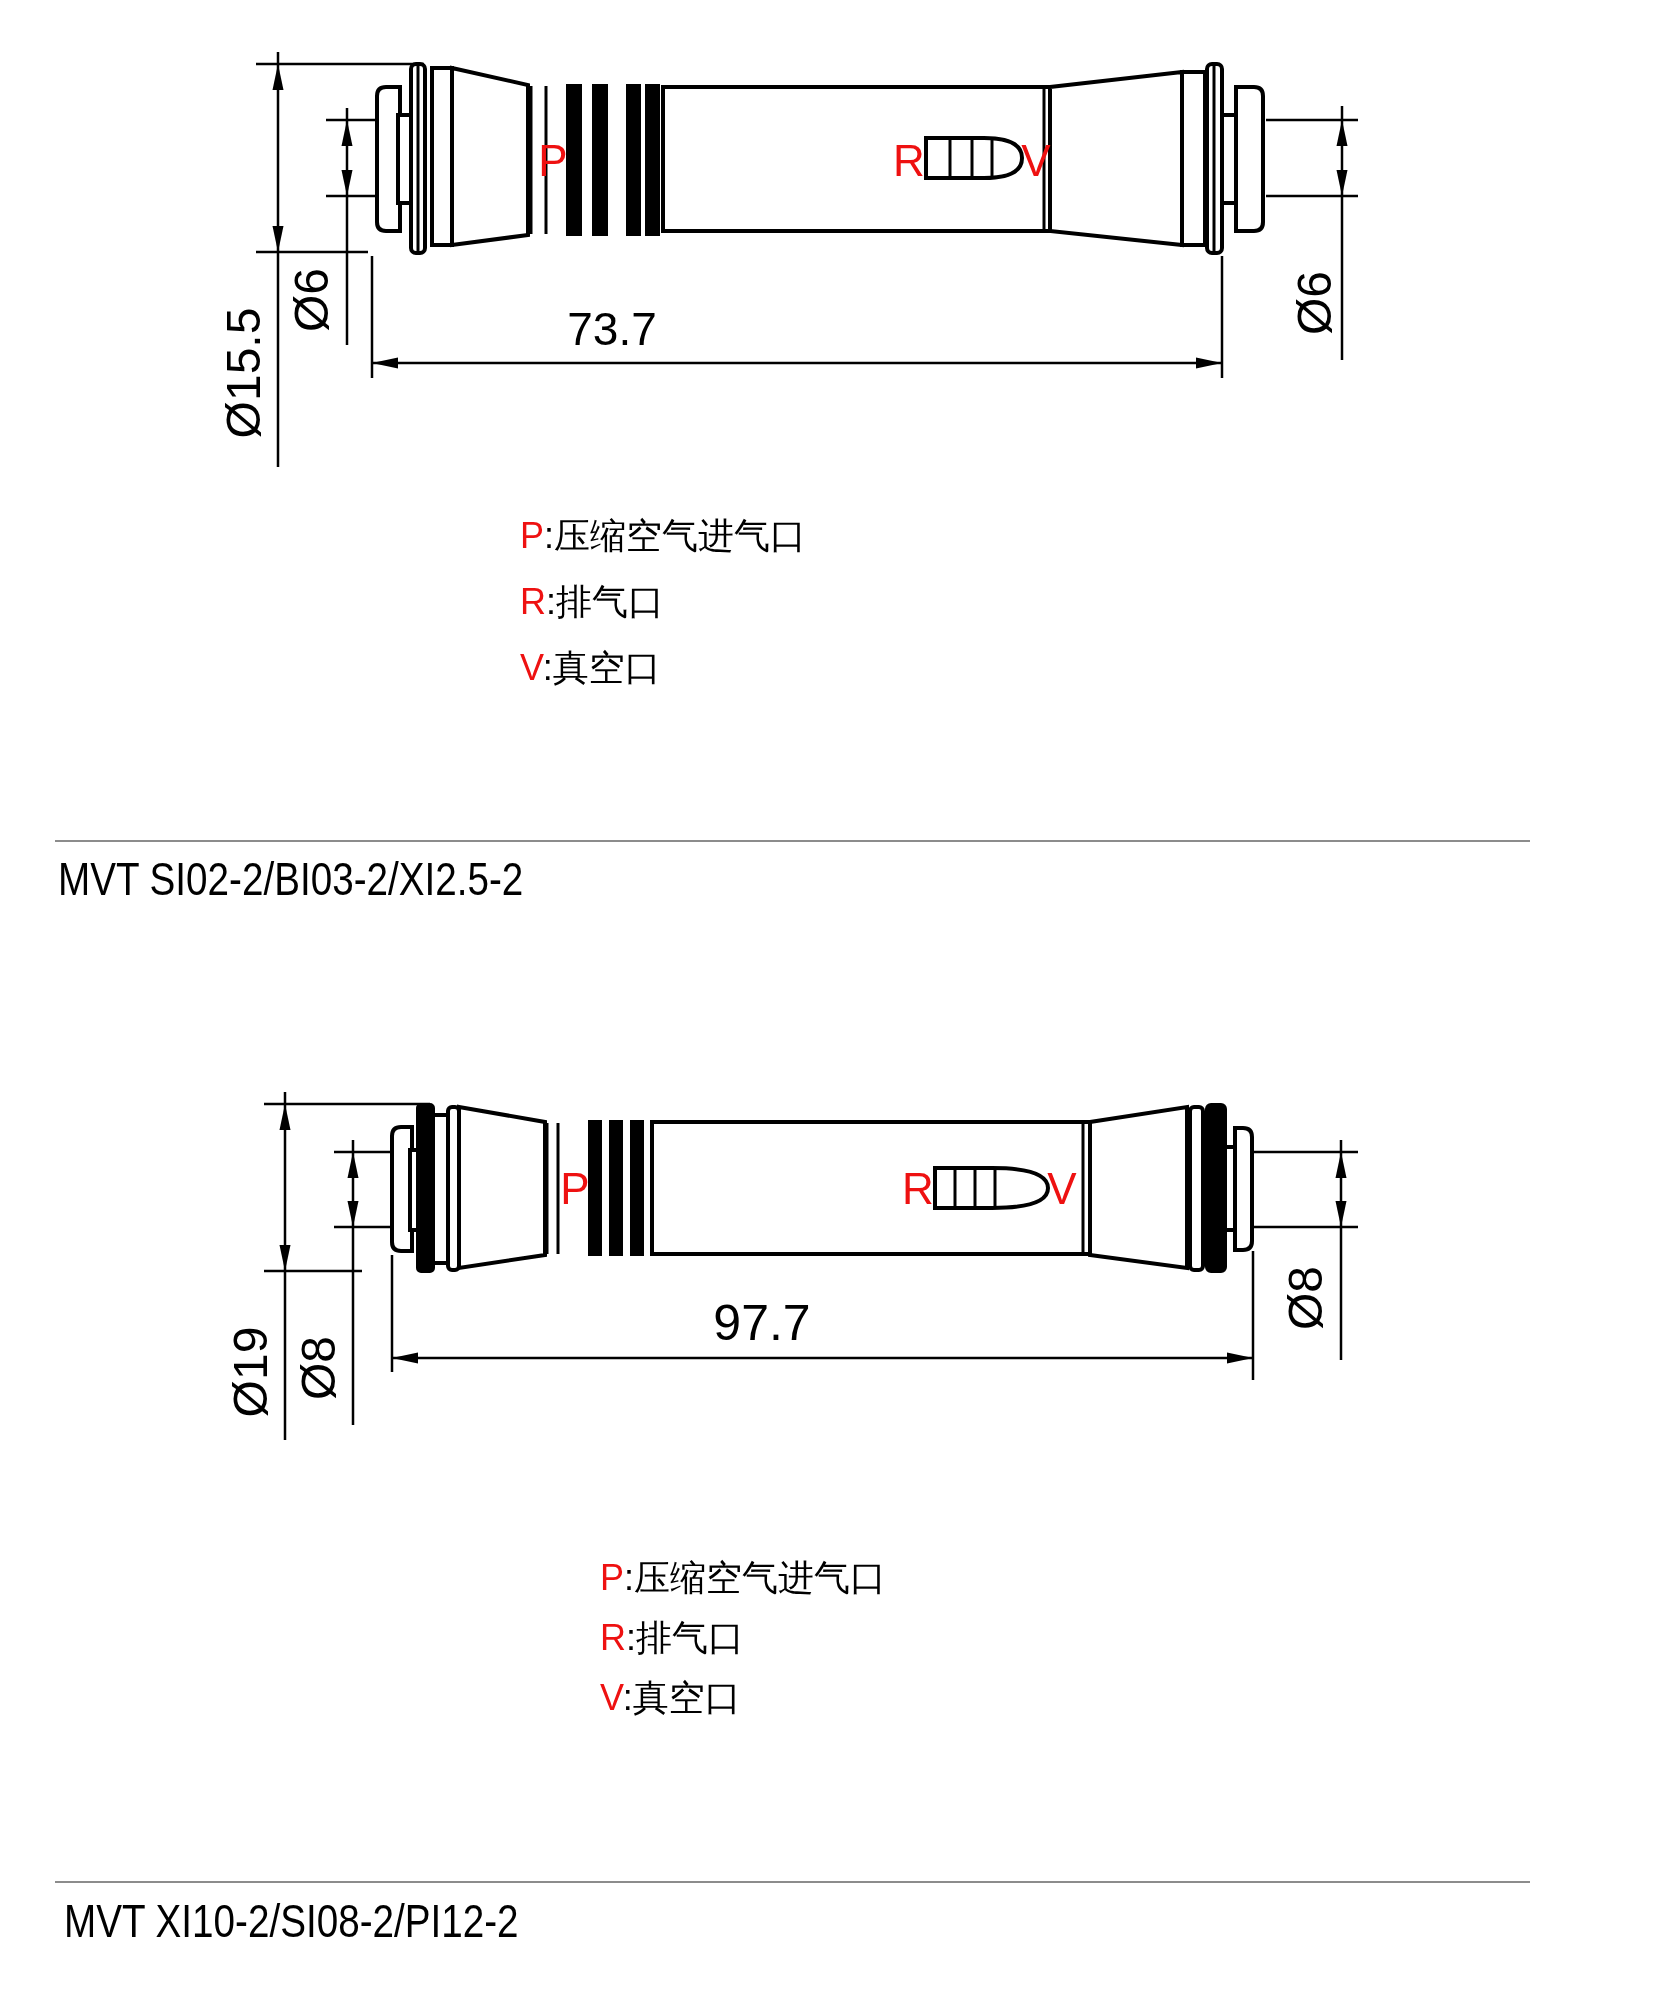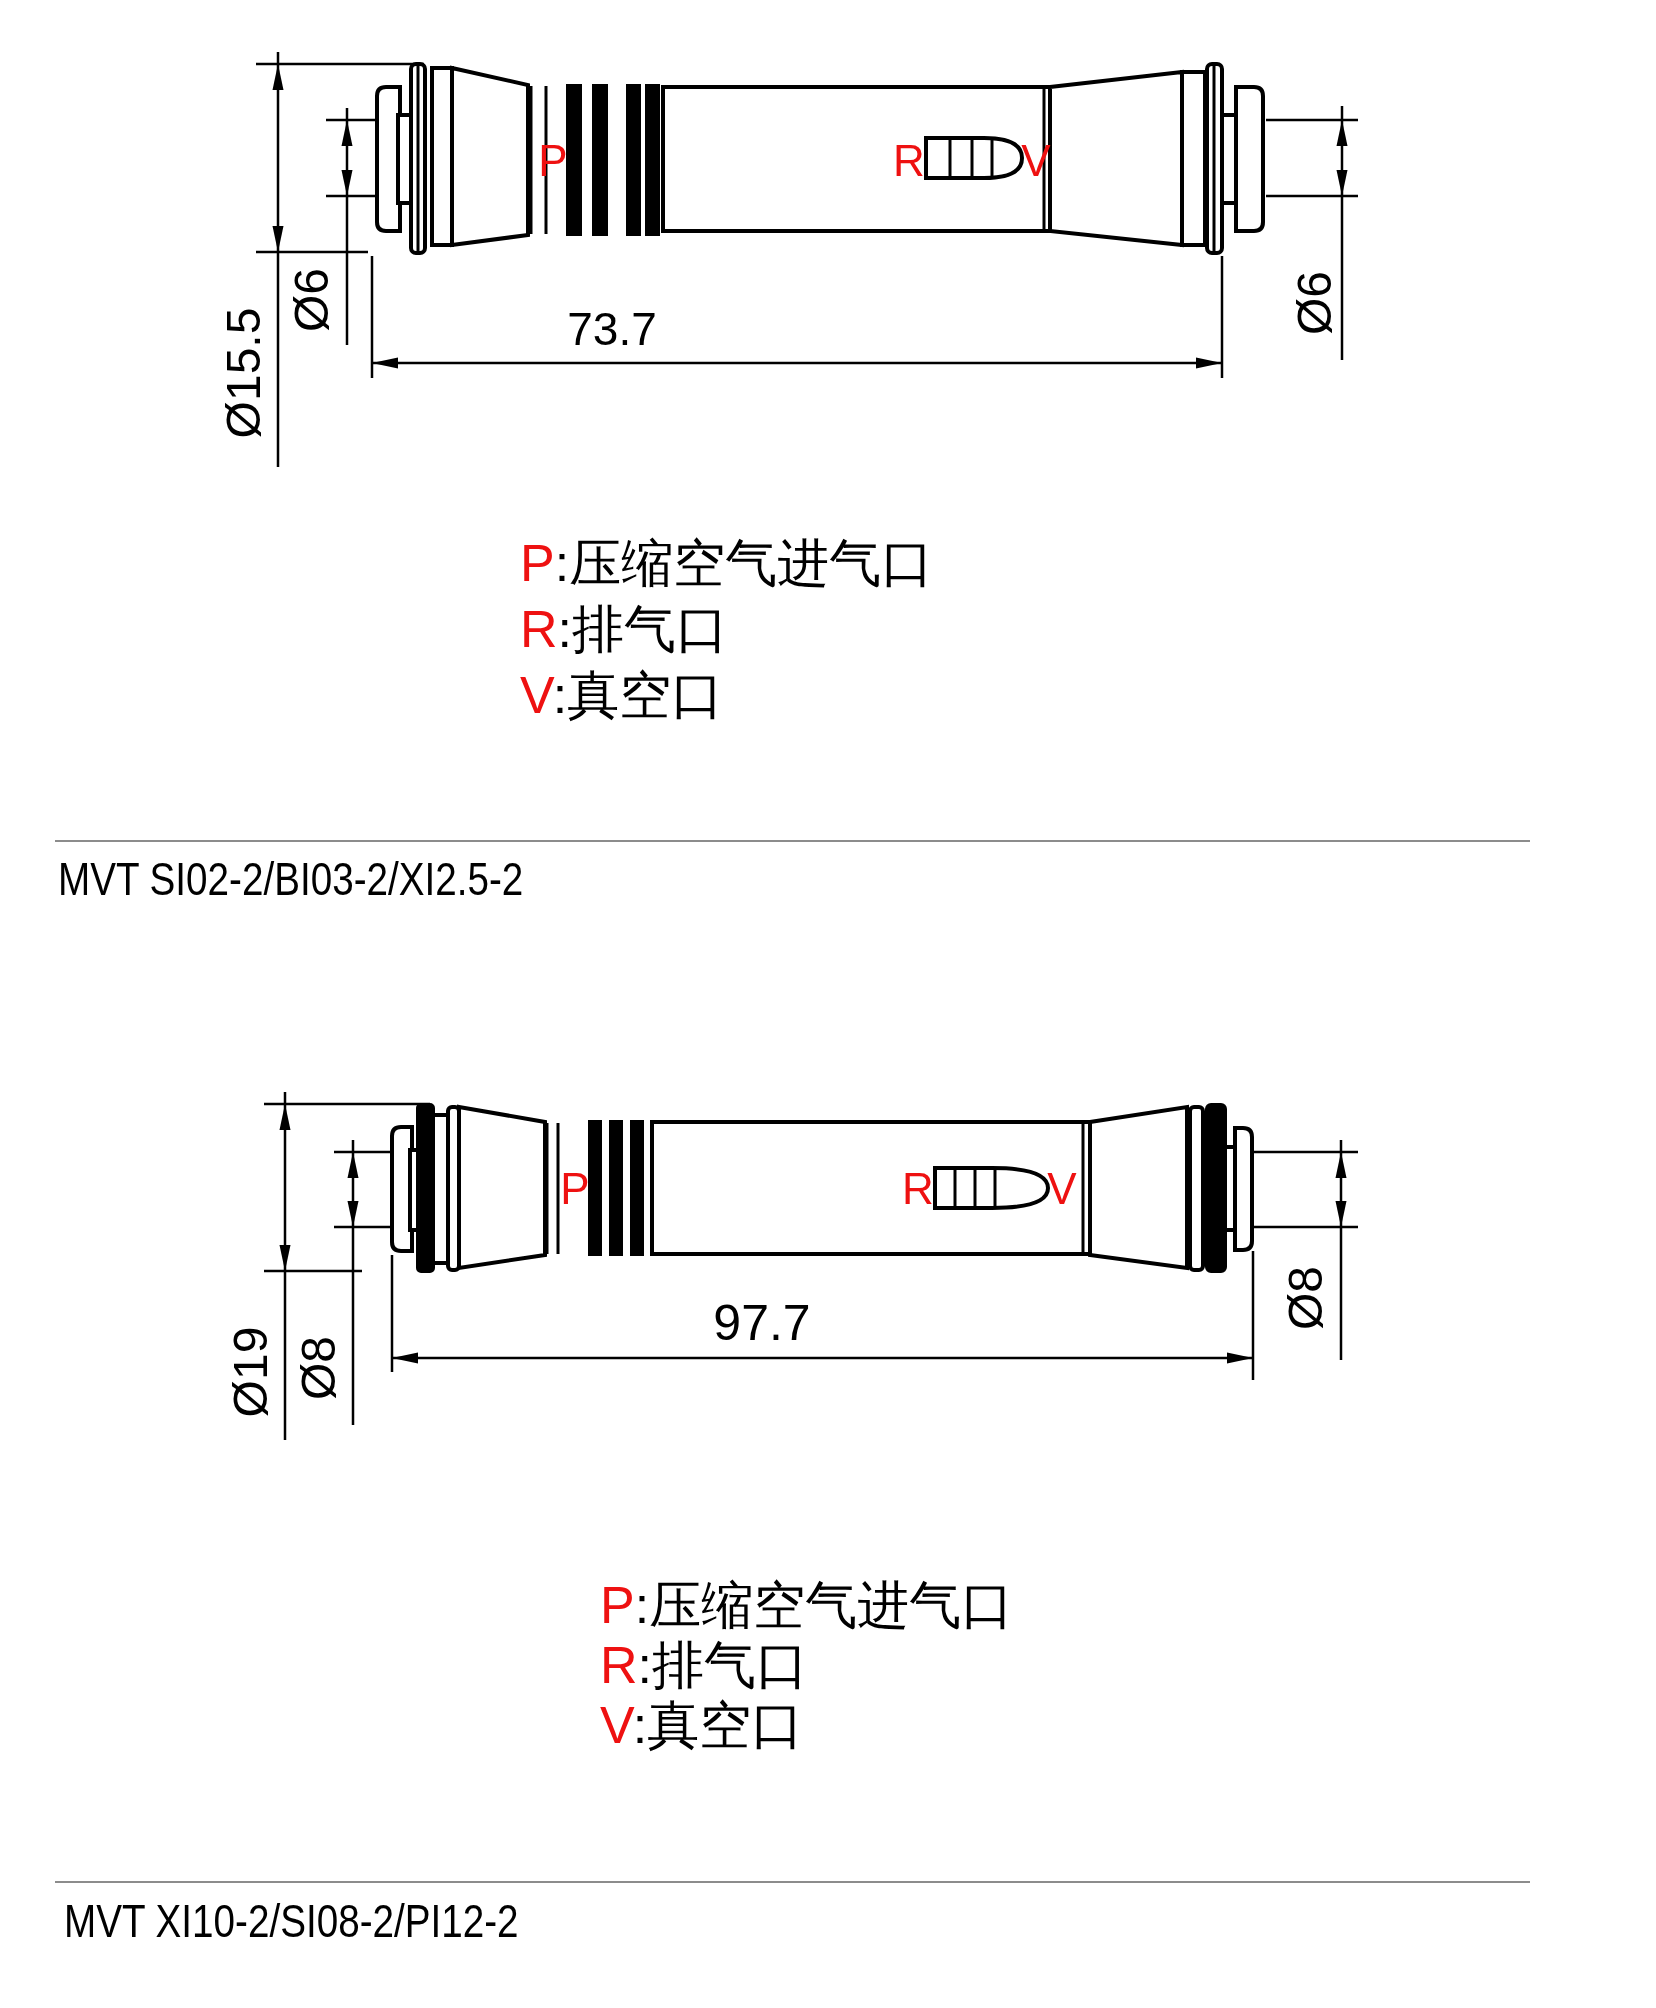--- a/index.html
+++ b/index.html
@@ -12,24 +12,23 @@
     overflow:hidden;
   }
   svg{position:absolute;overflow:visible;}
   svg text{font-family:"Liberation Sans",sans-serif;fill:#000;}
   svg text.port{fill:#ee1111;font-size:44px;}
   svg text.dim{font-size:46px;}
   svg text.dimbig{font-size:50px;}
   svg text.rot{font-size:48px;}
   .legend{
     position:absolute;
-    font-size:52px;
+    font-size:36px;
     color:#000;
     white-space:nowrap;
-    margin-top:27px;
   }
   .legend .row{display:block;}
   .legend .key{color:#ee1111;}
   .divider{
     position:absolute;
     left:55px;
     width:1475px;
     height:2px;
     background:#8c8c8c;
   }

